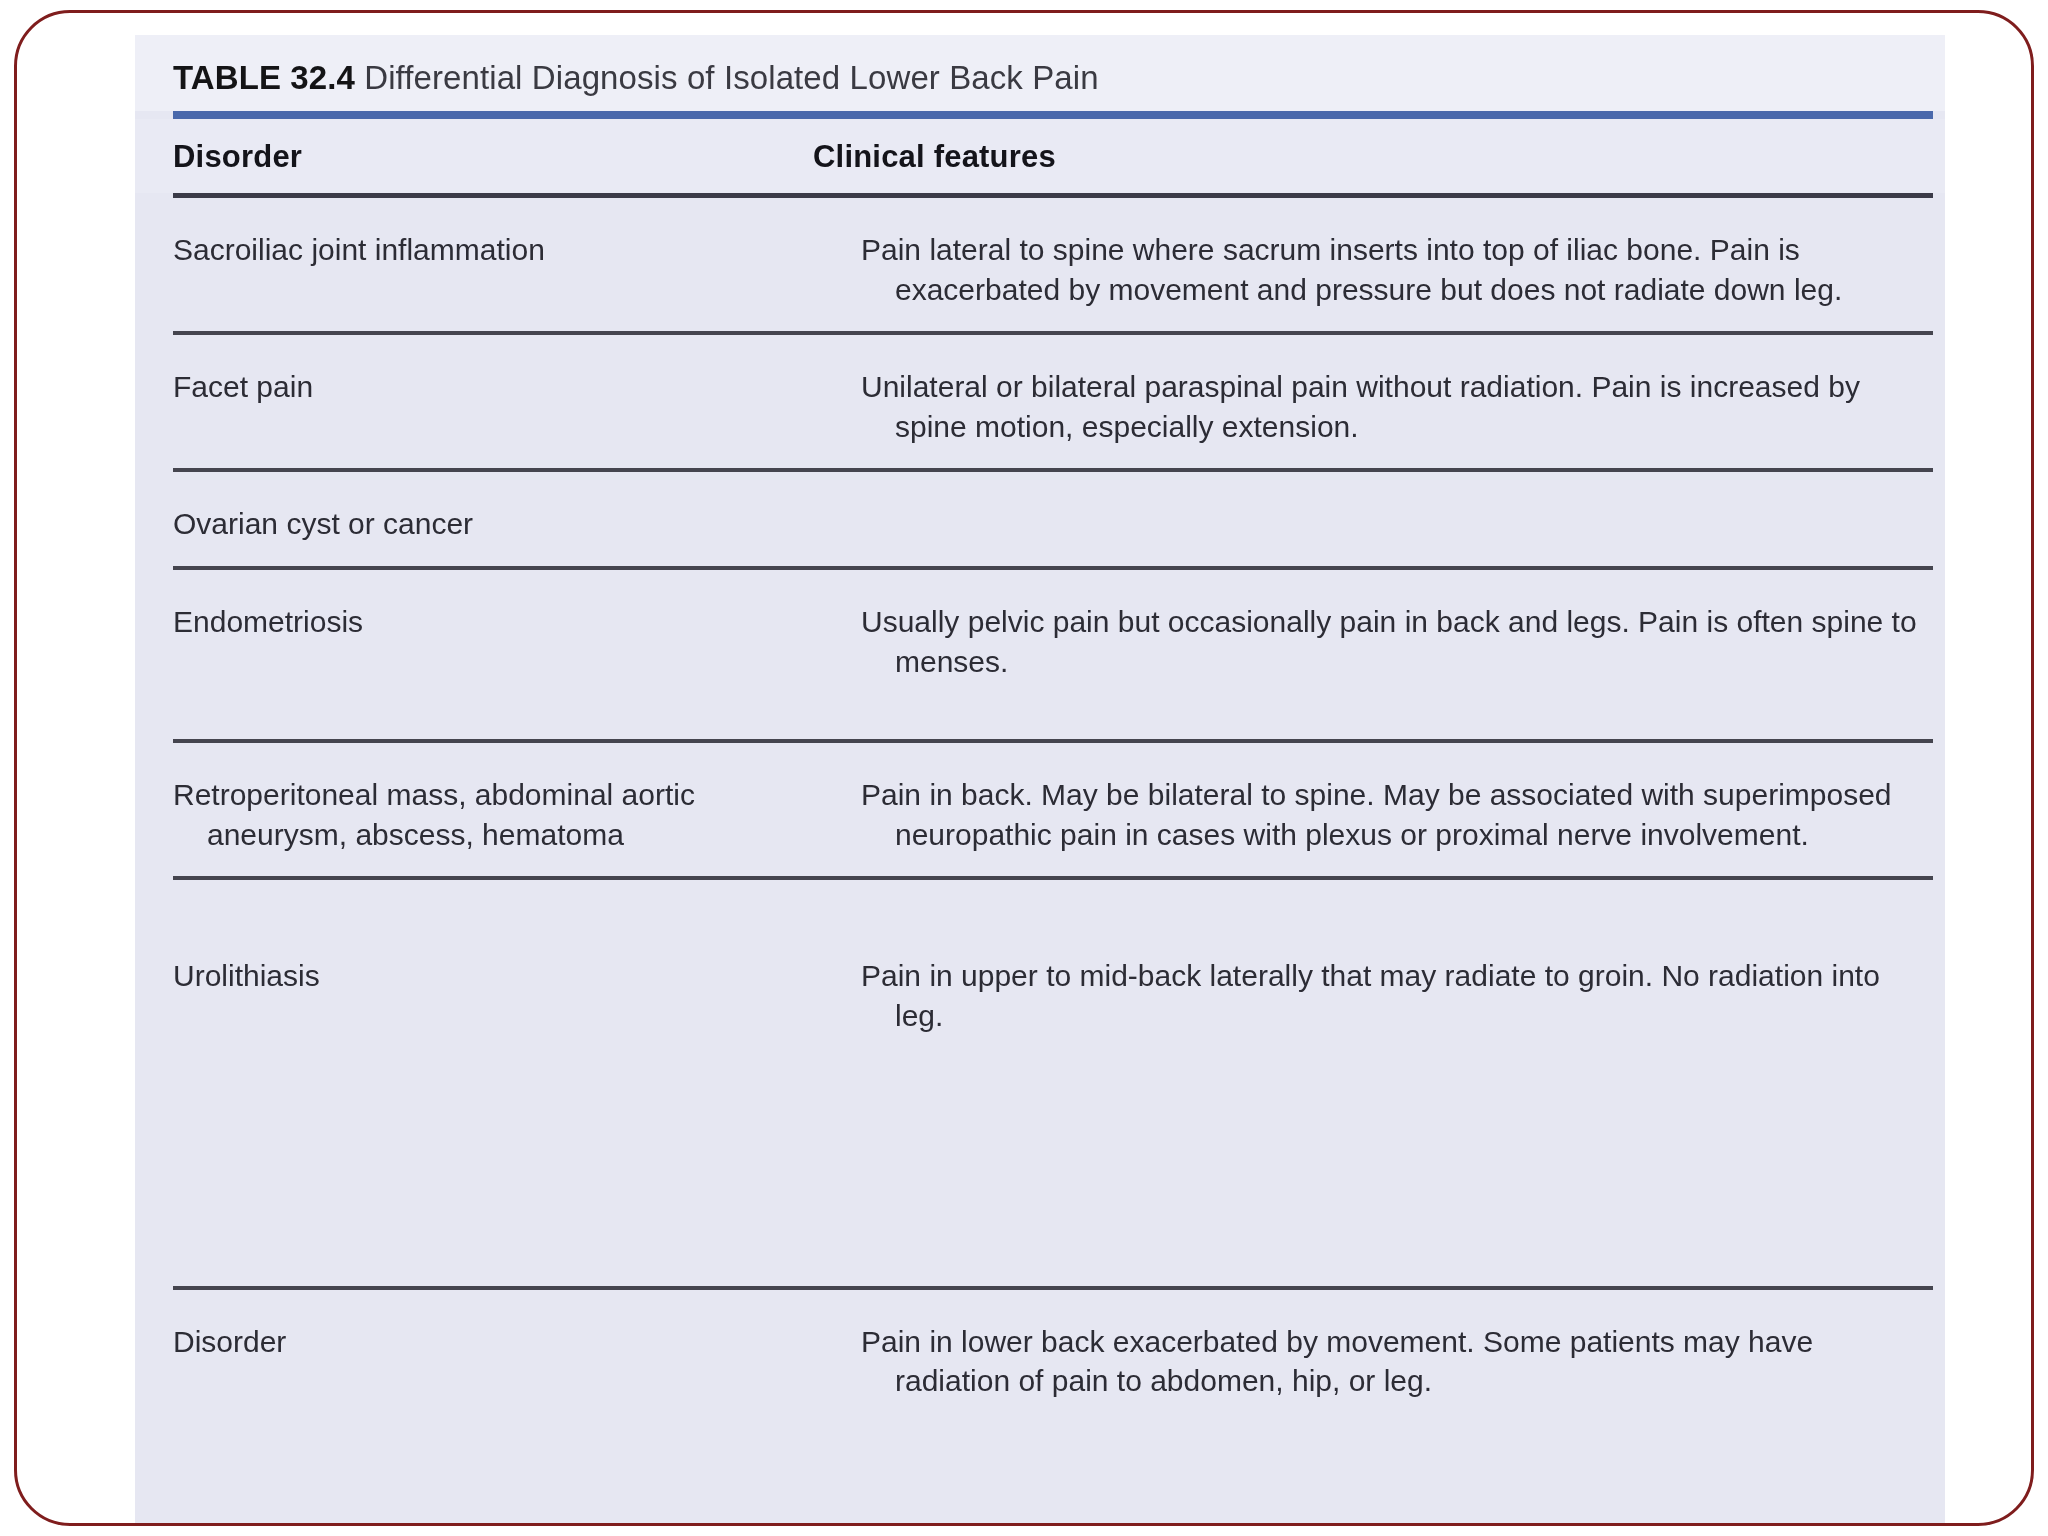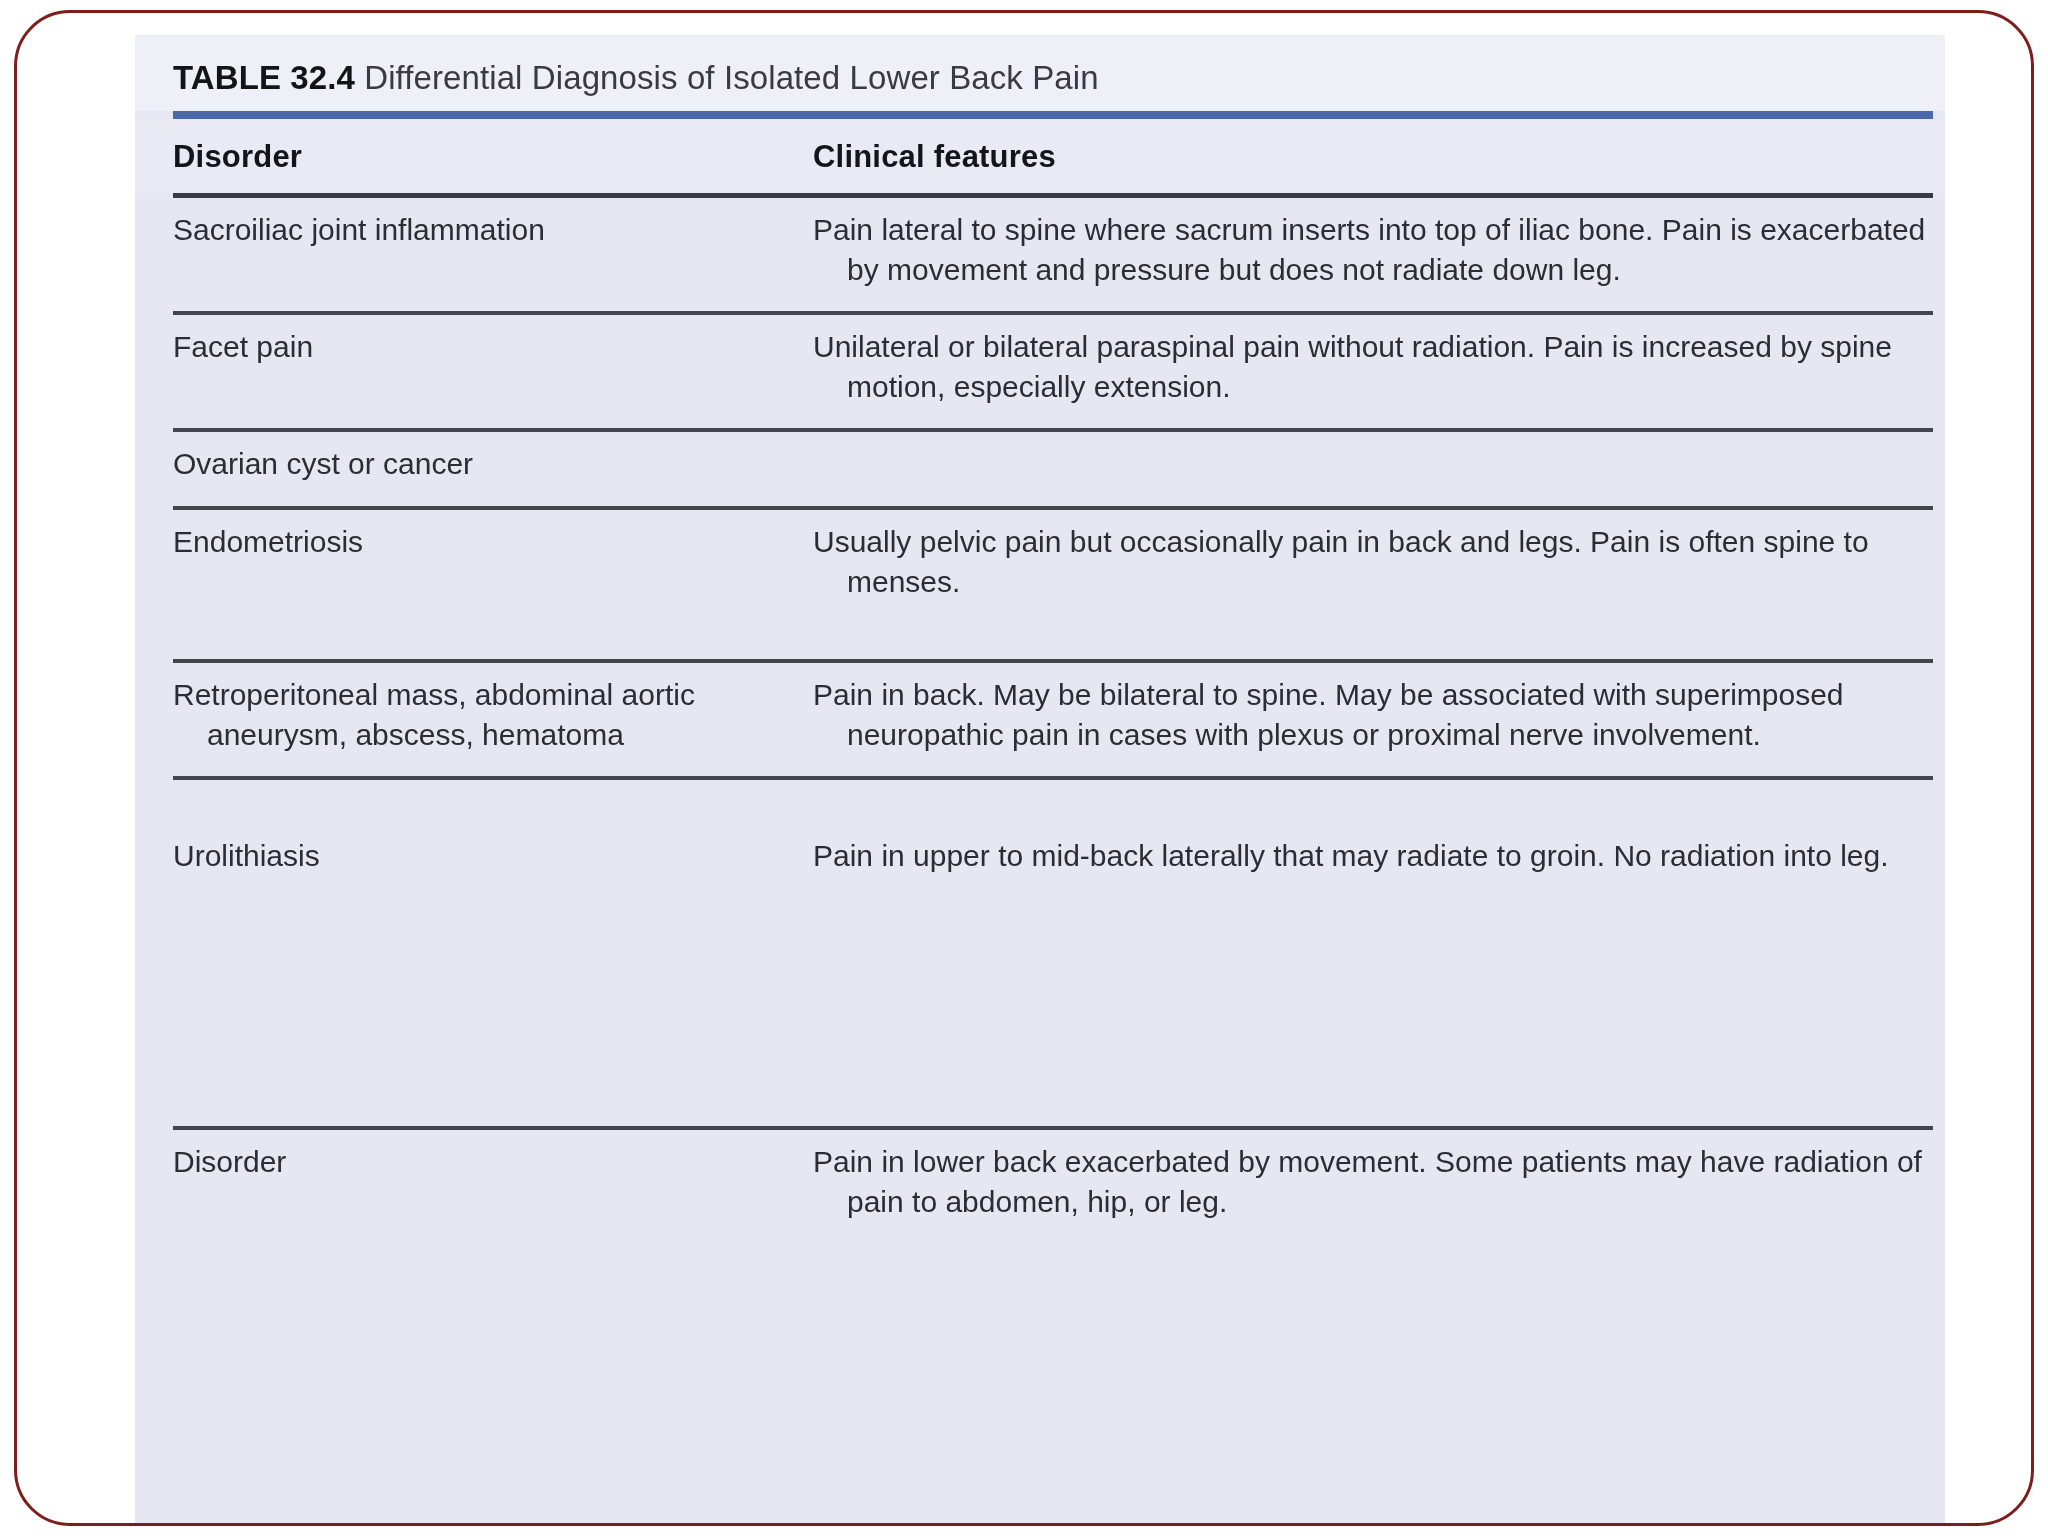--- a/index.html
+++ b/index.html
@@ -80,22 +80,23 @@
   #header-rule {
     height: 5px;
     background: #3b3b48;
     margin-left: 38px;
     margin-right: 12px;
   }
 
   
   .data-row {
     display: flex;
-    padding: 12px 12px 14px 38px;
+    padding: 32px 12px 14px 38px;
     background: #e6e7f2;
+    gap: 48px;
   }
   .row-rule {
     height: 4px;
     background: #45454f;
     margin-left: 38px;
     margin-right: 12px;
   }
 
   .cell {
     font-size: 30px;

